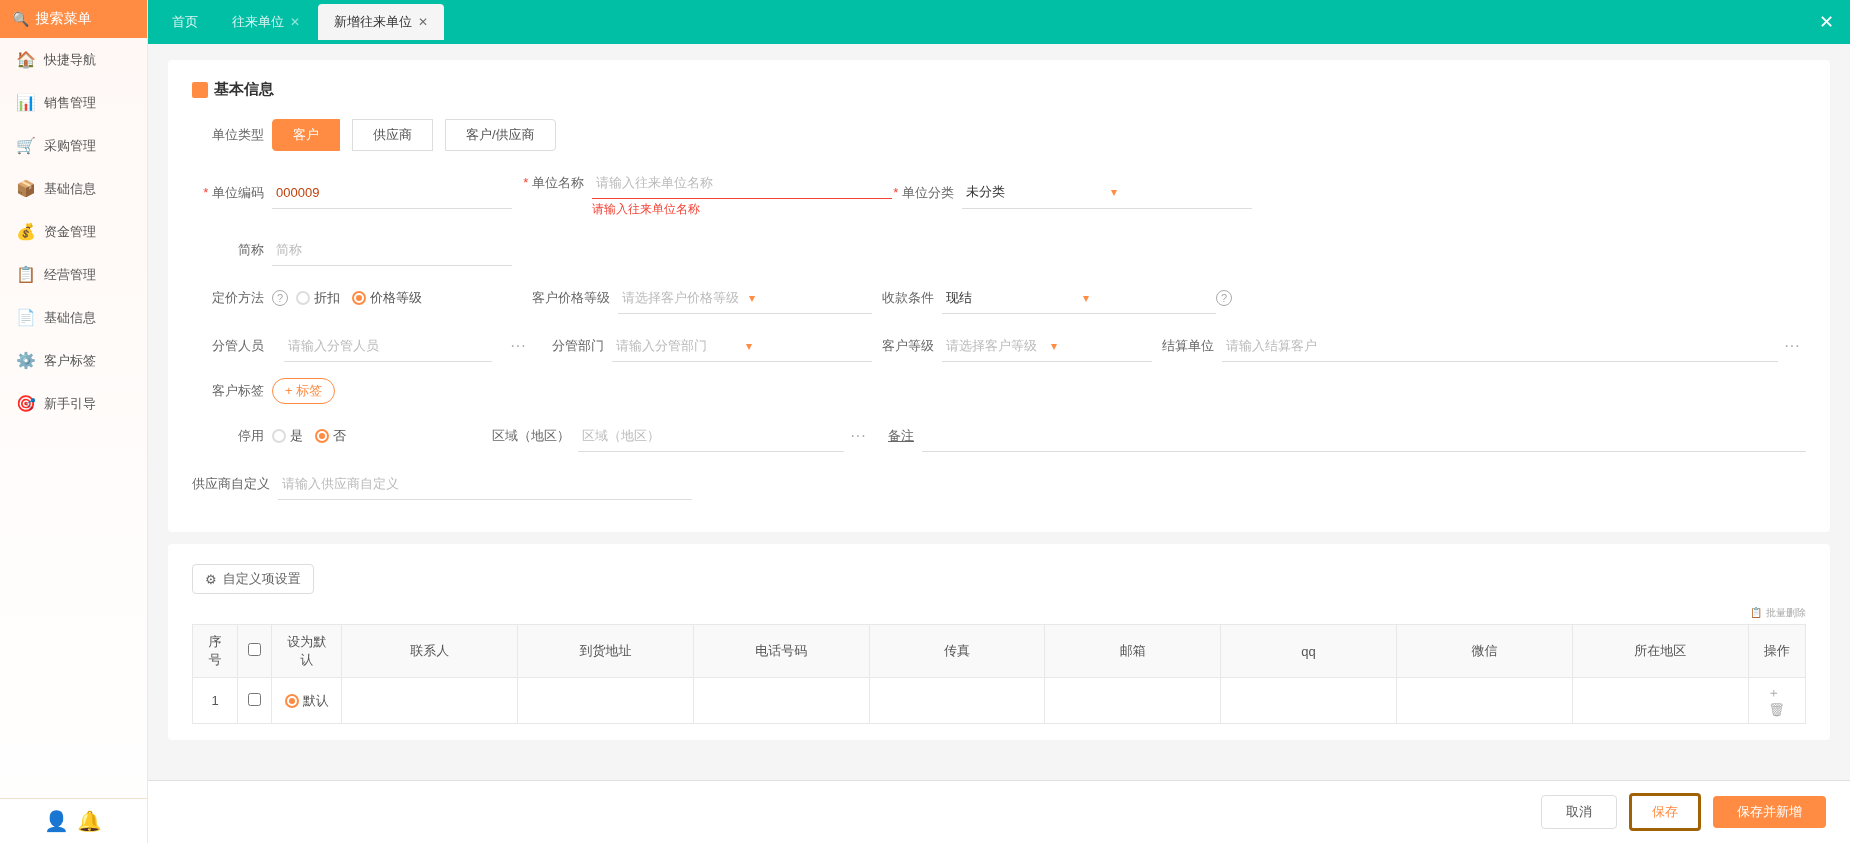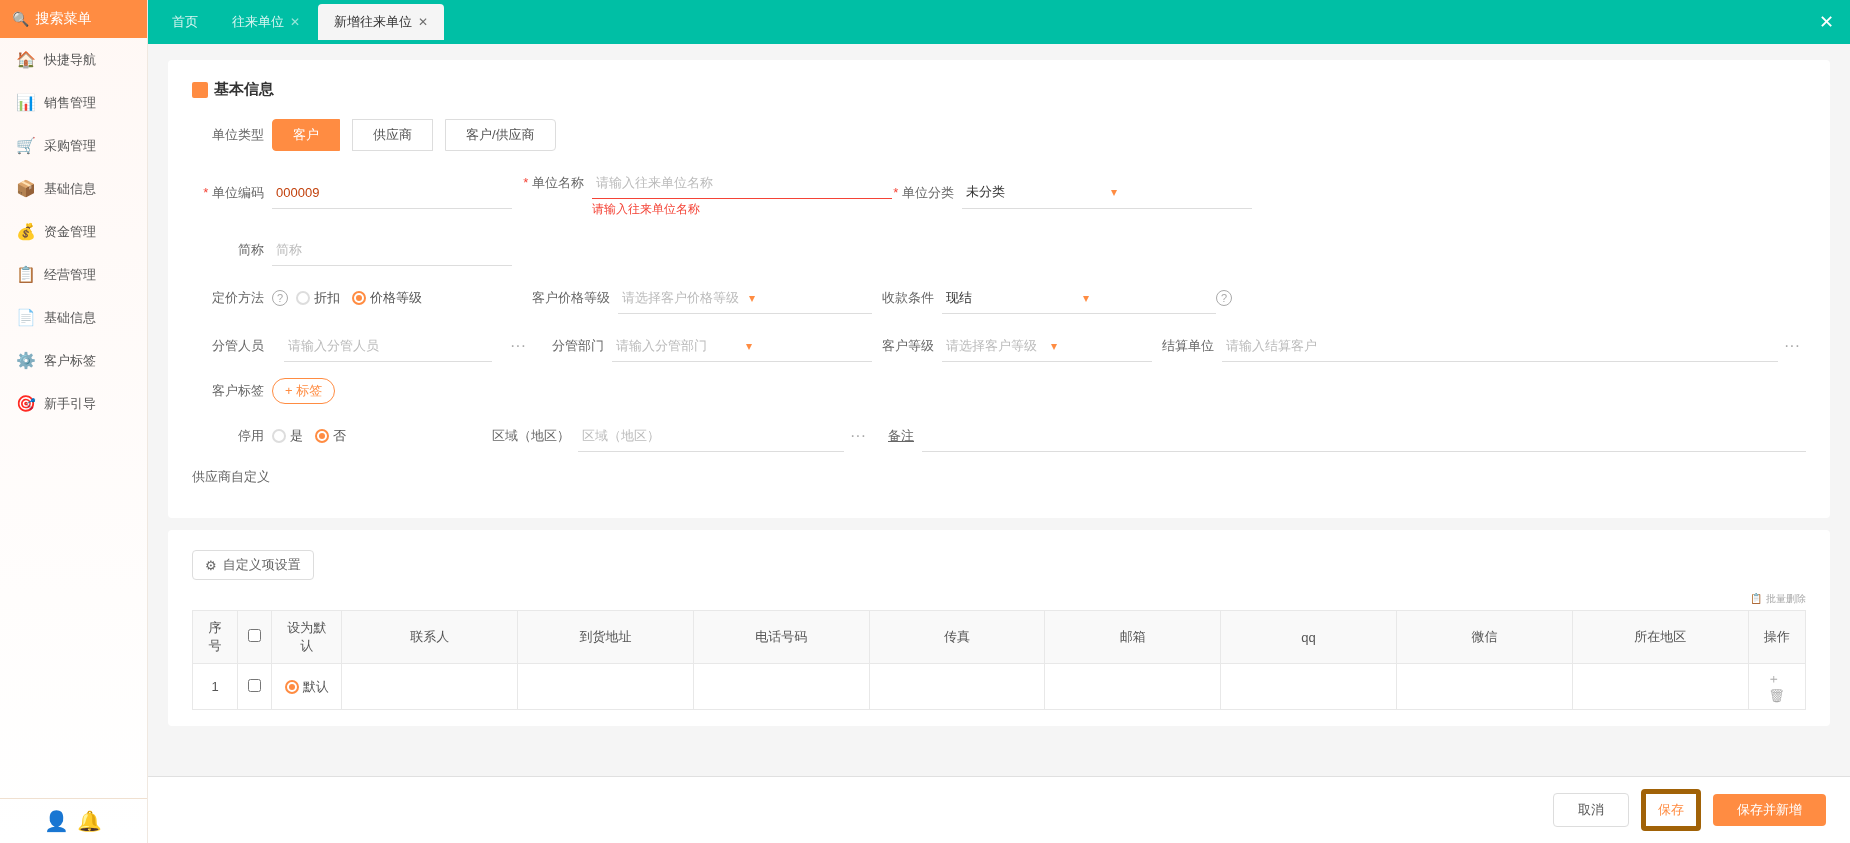--- a/index.html
+++ b/index.html
@@ -317,22 +317,22 @@
     .btn-cancel {
       padding: 7px 24px;
       border: 1px solid #ddd;
       background: white;
       color: #555;
       border-radius: 4px;
       cursor: pointer;
       font-size: 13px;
     }
     .btn-save {
-      padding: 7px 12px;
-      border: 5px solid #a16207;
+      padding: 7px 20px;
+      border: 3px solid #a16207;
       background: white;
       color: #ff8c42;
       border-radius: 4px;
       cursor: pointer;
       font-size: 13px;
     }
     .btn-save-new {
       padding: 7px 24px;
       background: #ff8c42;
       color: white;
@@ -578,20 +578,21 @@
 
         <div class="form-field" style="flex:1;">
           <span class="field-label" style="min-width:50px;text-decoration:underline;">备注</span>
           <input class="field-input" type="text" style="">
         </div>
       </div>
 
       <div class="form-row">
         <div class="form-field" style="flex:0 0 500px;">
           <span class="field-label">供应商自定义</span>
+          <input class="field-input" type="text" placeholder="请输入供应商自定义" style="">
         </div>
       </div>
 
     </div>
 
     <div class="form-card">
       <button class="custom-settings-btn">
         <span>⚙</span>
         <span>自定义项设置</span>
       </button>

